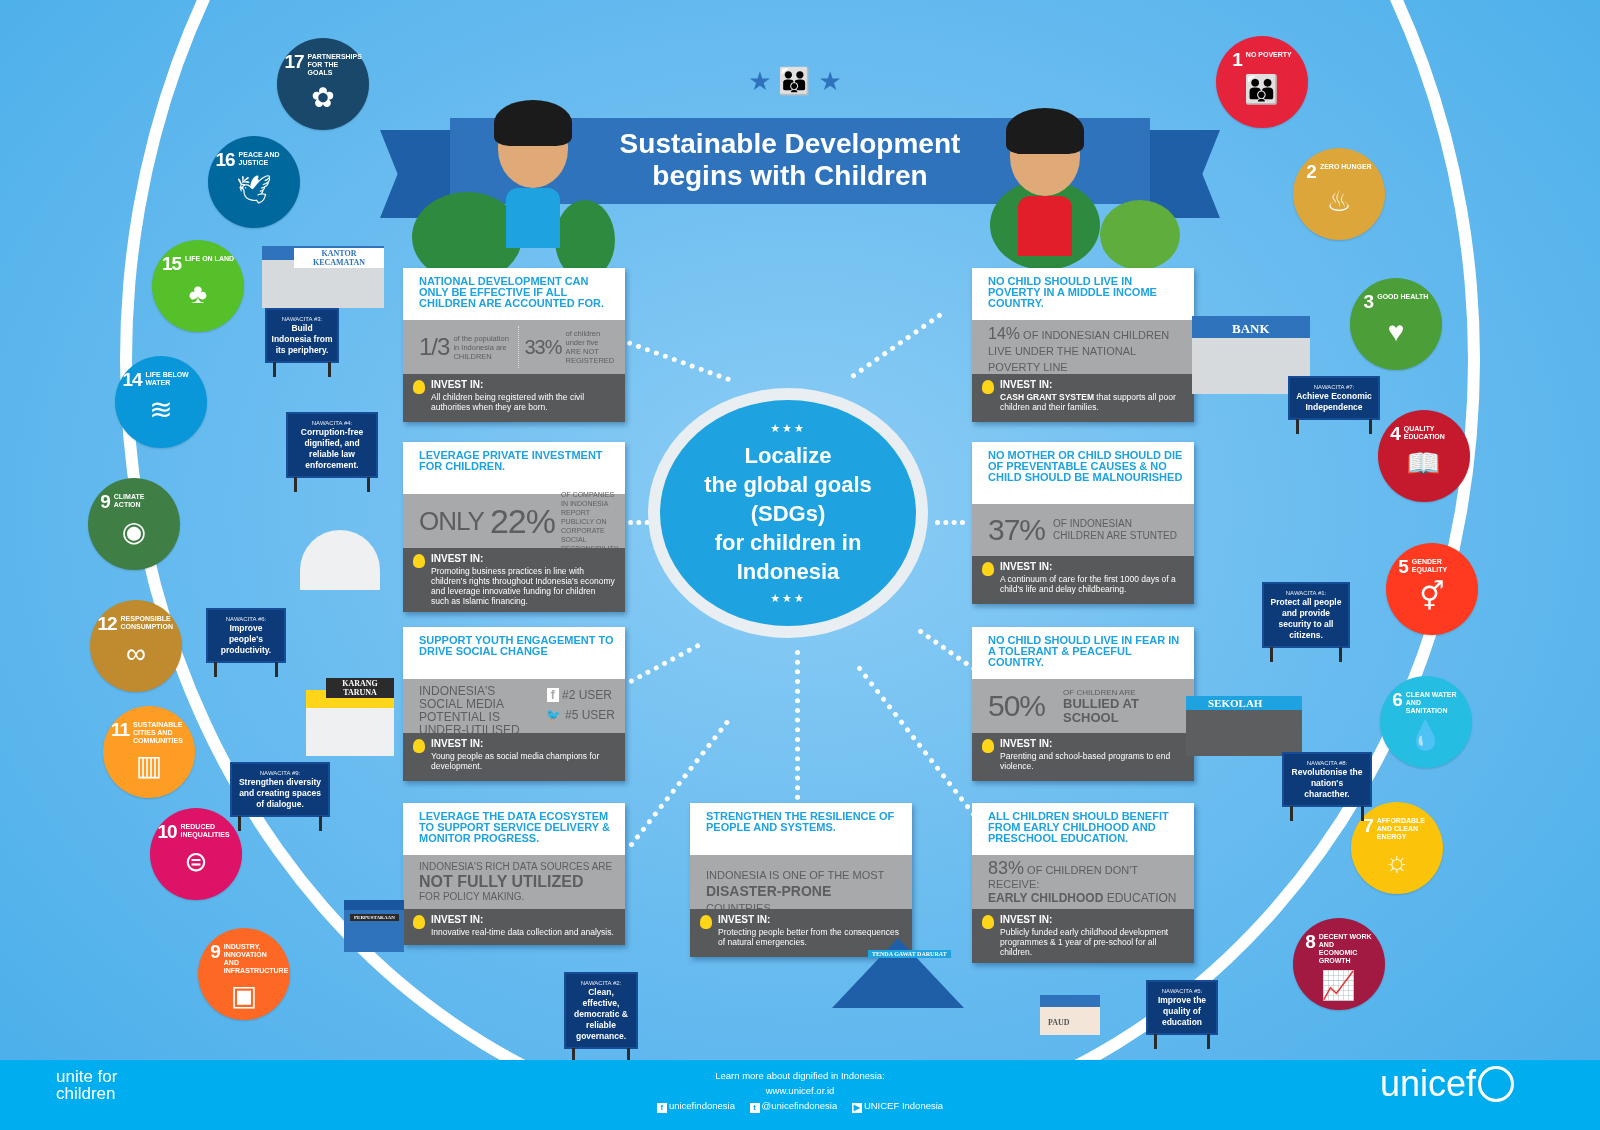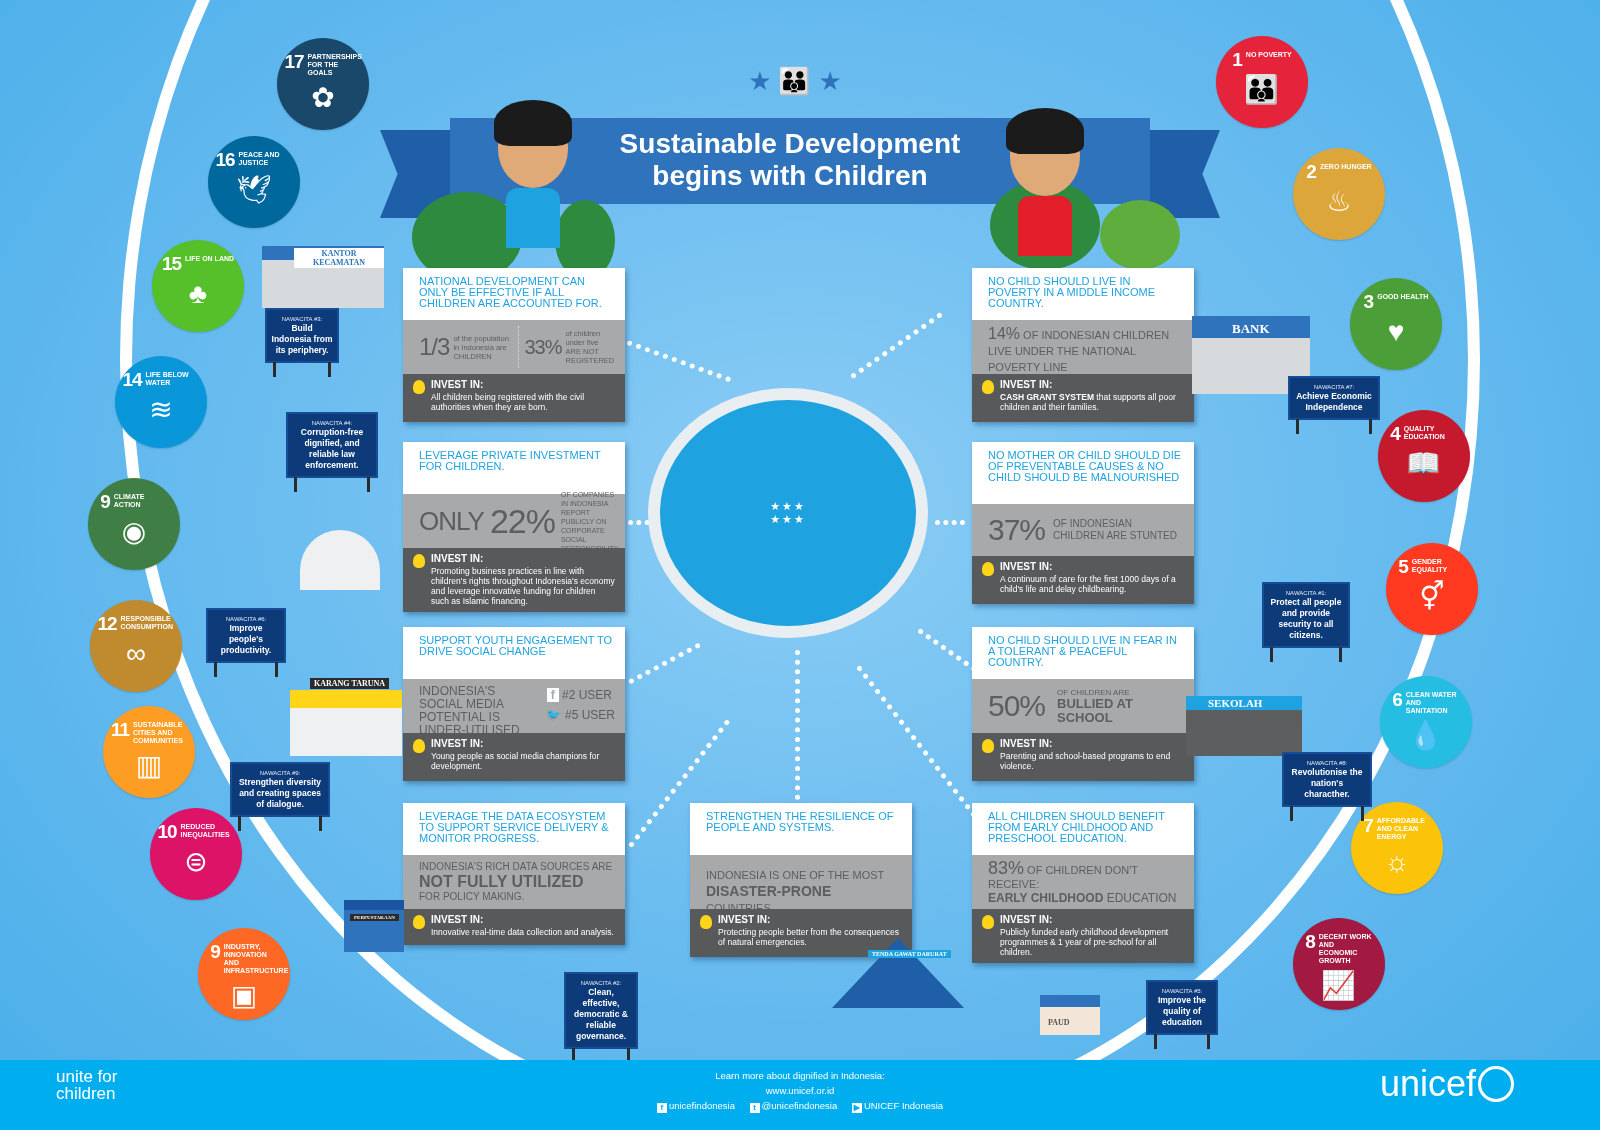--- a/index.html
+++ b/index.html
@@ -19,21 +19,21 @@
   .top-icon { position: absolute; left: 730px; top: 66px; width: 130px; text-align: center; color: #2e73bb; font-size: 26px; }
 
   .kid { position: absolute; }
   .kid .face { width: 70px; height: 78px; border-radius: 46% 46% 50% 50%; background: #e0a978; position: relative; }
   .kid .hair { position: absolute; left: -4px; top: -10px; width: 78px; height: 46px; background: #1b1b1b; border-radius: 50% 50% 20% 20%; }
   .kid .body { width: 54px; height: 60px; margin: 0 auto; border-radius: 12px 12px 0 0; }
   .bush { position: absolute; border-radius: 50%; background: #2d8a3e; }
   .bush.light { background: #5fae3d; }
 
   .card { position: absolute; width: 222px; background: #fff; box-shadow: 2px 3px 5px rgba(0,40,90,.35); }
-  .card .hd { padding: 8px 10px 6px 16px; color: #1ea3e0; font-weight: normal; font-size: 11px; line-height: 11px; text-transform: uppercase; height: 52px; }
+  .card .hd { padding: 8px 10px 6px 16px; color: #1ea3e0; font-weight: bold; font-size: 11px; line-height: 11px; text-transform: uppercase; height: 52px; }
   .card .stat { background: #a8a9ab; color: #5d5e60; padding: 6px 10px 6px 16px; height: 54px; font-size: 13px; line-height: 14px; }
   .card .stat .big { font-size: 30px; line-height: 32px; font-weight: normal; letter-spacing: -1px; }
   .card .stat .bold { font-weight: bold; }
   .card .inv { background: #58595b; color: #fff; padding: 6px 10px 6px 28px; position: relative; font-size: 8.5px; line-height: 10px; min-height: 48px; }
   .card .inv .bulb { position: absolute; left: 10px; top: 6px; width: 12px; height: 14px; border-radius: 50% 50% 40% 40%; background: #ffd51a; }
   .card .inv .inv-label { font-weight: bold; font-size: 10px; display: block; margin-bottom: 2px; }
   .card .inv .em { font-weight: bold; }
 
   .center { position: absolute; left: 648px; top: 388px; width: 280px; height: 250px; border-radius: 50%; background: #e8eef2; padding: 12px; }
   .center .inner { width: 100%; height: 100%; border-radius: 50%; background: #1ea3e0; color: #fff; text-align: center; display: flex; flex-direction: column; justify-content: center; align-items: center; }
@@ -218,20 +218,27 @@
   <div class="dots" style="left:628px;top:845px;width:160px;transform:rotate(-52deg)"></div>
   <div class="dots" style="left:800px;top:650px;width:150px;transform:rotate(90deg)"></div>
   <div class="dots" style="left:850px;top:375px;width:110px;transform:rotate(-35deg)"></div>
   <div class="dots" style="left:935px;top:520px;width:30px"></div>
   <div class="dots" style="left:920px;top:628px;width:70px;transform:rotate(35deg)"></div>
   <div class="dots" style="left:860px;top:665px;width:200px;transform:rotate(52deg)"></div>
 
   <div class="center">
     <div class="inner">
       <span class="stars">★★★</span>
+      <div class="txt">
+        <div>Localize</div>
+        <div>the global goals</div>
+        <div>(SDGs)</div>
+        <div>for children in</div>
+        <div>Indonesia</div>
+      </div>
       <span class="stars">★★★</span>
     </div>
   </div>
 
   <div class="card" style="left:403px;top:268px">
     <div class="hd">National development can only be effective if all children are accounted for.</div>
     <div class="stat" style="display:flex;gap:8px">
       <div style="display:flex;gap:4px;align-items:center;flex:1">
         <span class="big" style="font-size:24px">1/3</span>
         <span style="font-size:7.5px;line-height:9px">of the population in Indonesia are CHILDREN</span>
@@ -327,21 +334,21 @@
     </div>
     <div class="inv">
       <span class="bulb"></span>
       <span class="inv-label">INVEST IN:</span>
       <span>A continuum of care for the first 1000 days of a child's life and delay childbearing.</span>
     </div>
   </div>
 
   <div class="card" style="left:972px;top:627px">
     <div class="hd">No child should live in fear in a tolerant &amp; peaceful country.</div>
-    <div class="stat" style="display:flex;align-items:center;gap:12px">
+    <div class="stat" style="display:flex;align-items:center;gap:18px">
       <span class="big" style="font-size:30px">50%</span>
       <div>
         <div style="font-size:8px;line-height:9px">OF CHILDREN ARE</div>
         <div style="font-size:13px;font-weight:bold">BULLIED AT SCHOOL</div>
       </div>
     </div>
     <div class="inv">
       <span class="bulb"></span>
       <span class="inv-label">INVEST IN:</span>
       <span>Parenting and school-based programs to end violence.</span>
@@ -361,21 +368,21 @@
     </div>
   </div>
 
   <div class="bldg" style="left:262px;top:246px;width:122px;height:62px;background:#d7dadd;border-top:14px solid #2e73bb">
     <div class="sign" style="left:32px;top:-12px">KANTOR KECAMATAN</div>
   </div>
   <div class="bldg" style="left:1192px;top:316px;width:118px;height:78px;background:#d7dadd;border-top:22px solid #2e73bb">
     <div class="sign" style="left:36px;top:-18px;background:transparent;color:#fff;font-size:13px">BANK</div>
   </div>
   <div class="bldg" style="left:300px;top:530px;width:80px;height:60px;background:#eef0f2;border-radius:40px 40px 0 0"></div>
-  <div class="bldg" style="left:290px;top:690px;width:112px;height:66px;background:#eef0f2;border-top:18px solid #ffd51a">
+  <div class="bldg" style="left:306px;top:690px;width:88px;height:66px;background:#eef0f2;border-top:18px solid #ffd51a">
     <div class="sign" style="left:20px;top:-30px;background:#2b2b2b;color:#fff">KARANG TARUNA</div>
   </div>
   <div class="bldg" style="left:1186px;top:696px;width:116px;height:60px;background:#5d5e60;border-top:14px solid #1ea3e0">
     <div class="sign" style="left:18px;top:-14px;background:transparent;color:#fff;font-size:11px">SEKOLAH</div>
   </div>
   <div class="bldg" style="left:344px;top:900px;width:60px;height:52px;background:#2e73bb;border-top:10px solid #1a56a0">
     <div class="sign" style="left:6px;top:4px;background:#2b2b2b;color:#fff;font-size:5px">PERPUSTAKAAN</div>
   </div>
   <div class="bldg" style="left:832px;top:938px;width:132px;height:70px;background:#1f5fa8;clip-path:polygon(50% 0,100% 100%,0 100%)"></div>
   <div class="bldg" style="left:868px;top:950px;">

